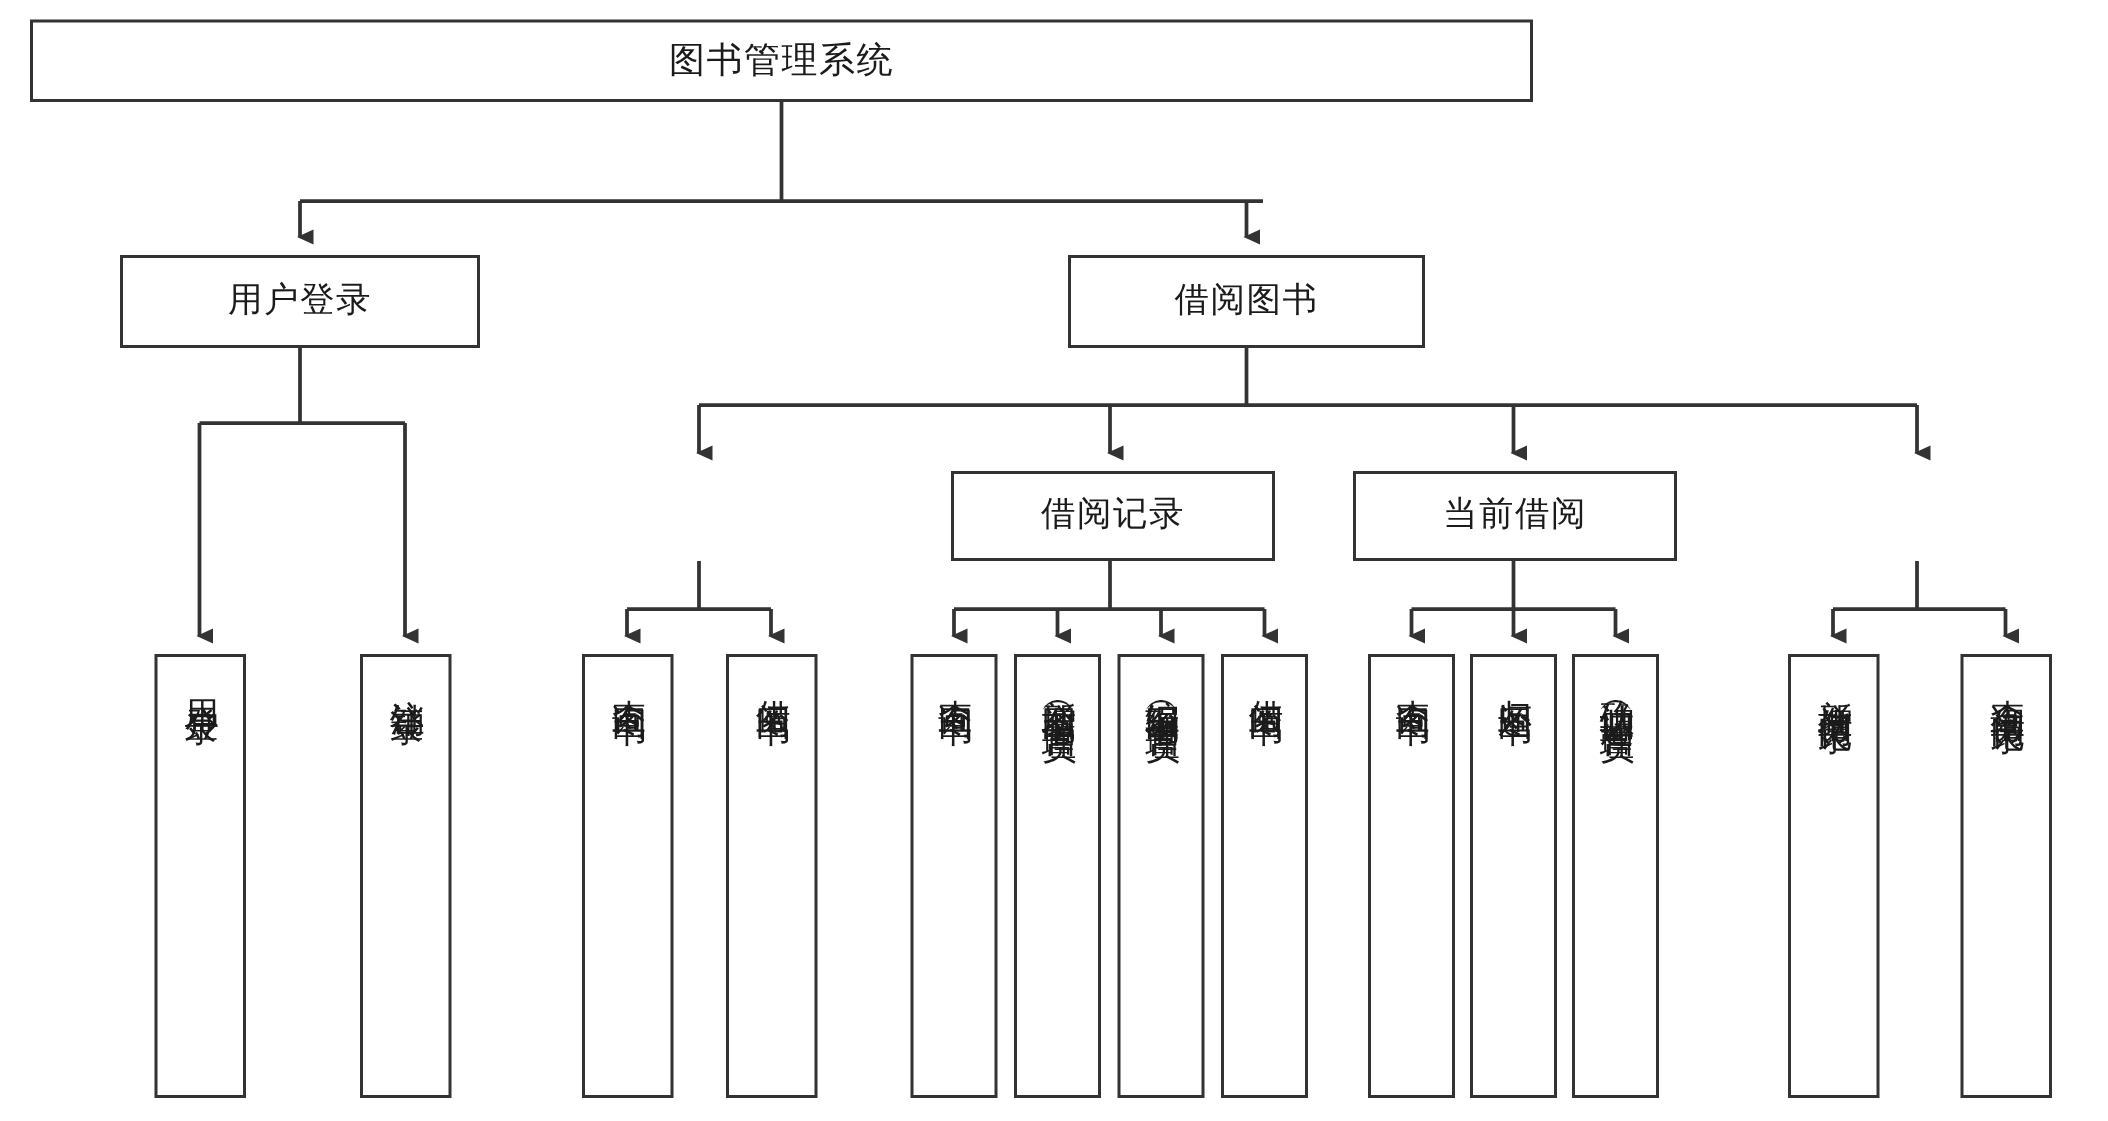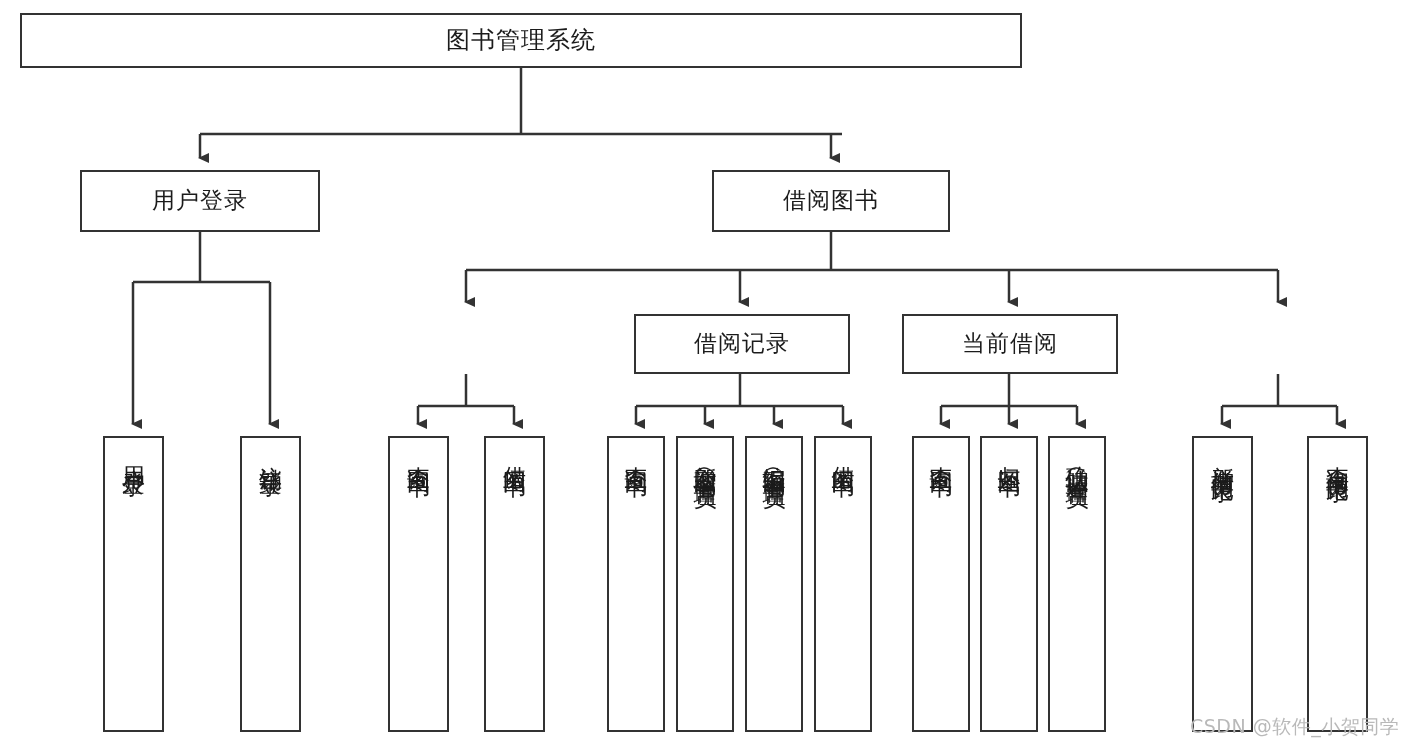--- a/index.html
+++ b/index.html
@@ -184,15 +184,14 @@
     <span class="label">确认归还（管理员）</span>
   </div>
 
   <div class="node vert" style="left:1192px; top:436px; width:61px; height:296px;">
     <span class="label">新增借阅记录</span>
   </div>
   <div class="node vert" style="left:1307px; top:436px; width:61px; height:296px;">
     <span class="label">查询借阅记录</span>
   </div>
 
-  <div class="watermark">CSDN @软件_小贺同学</div>
 
 </div>
 
 </body></html>

